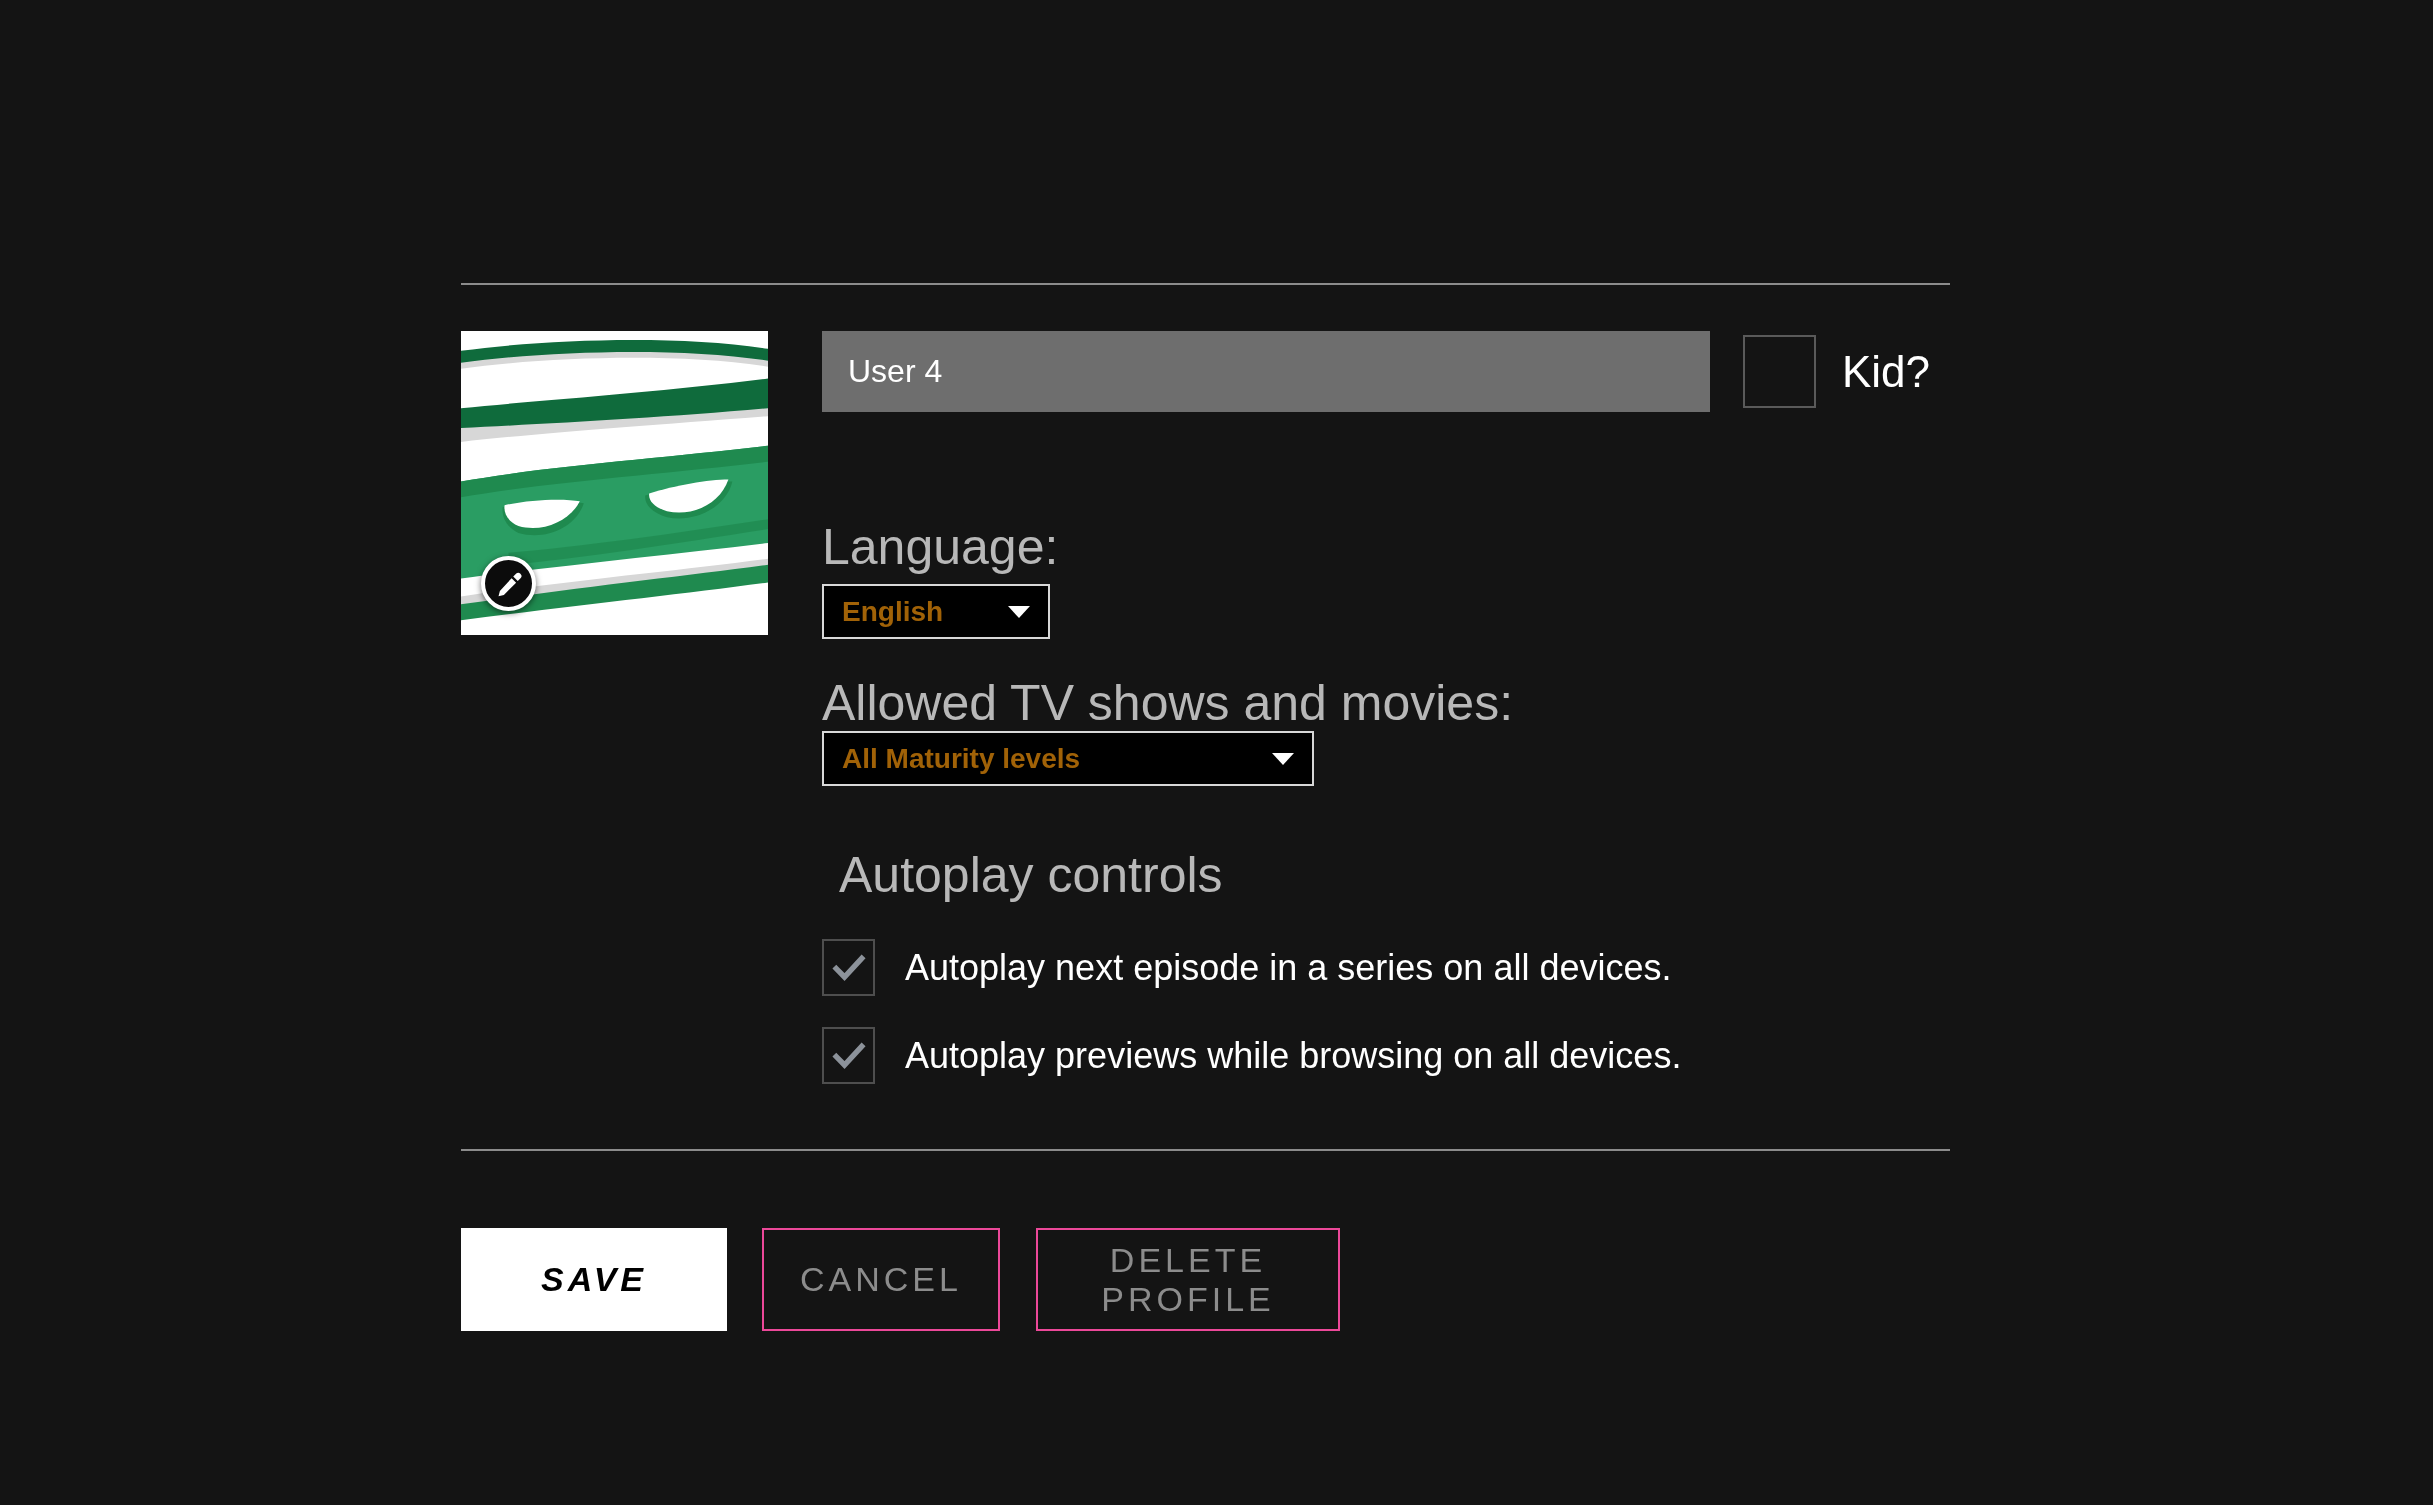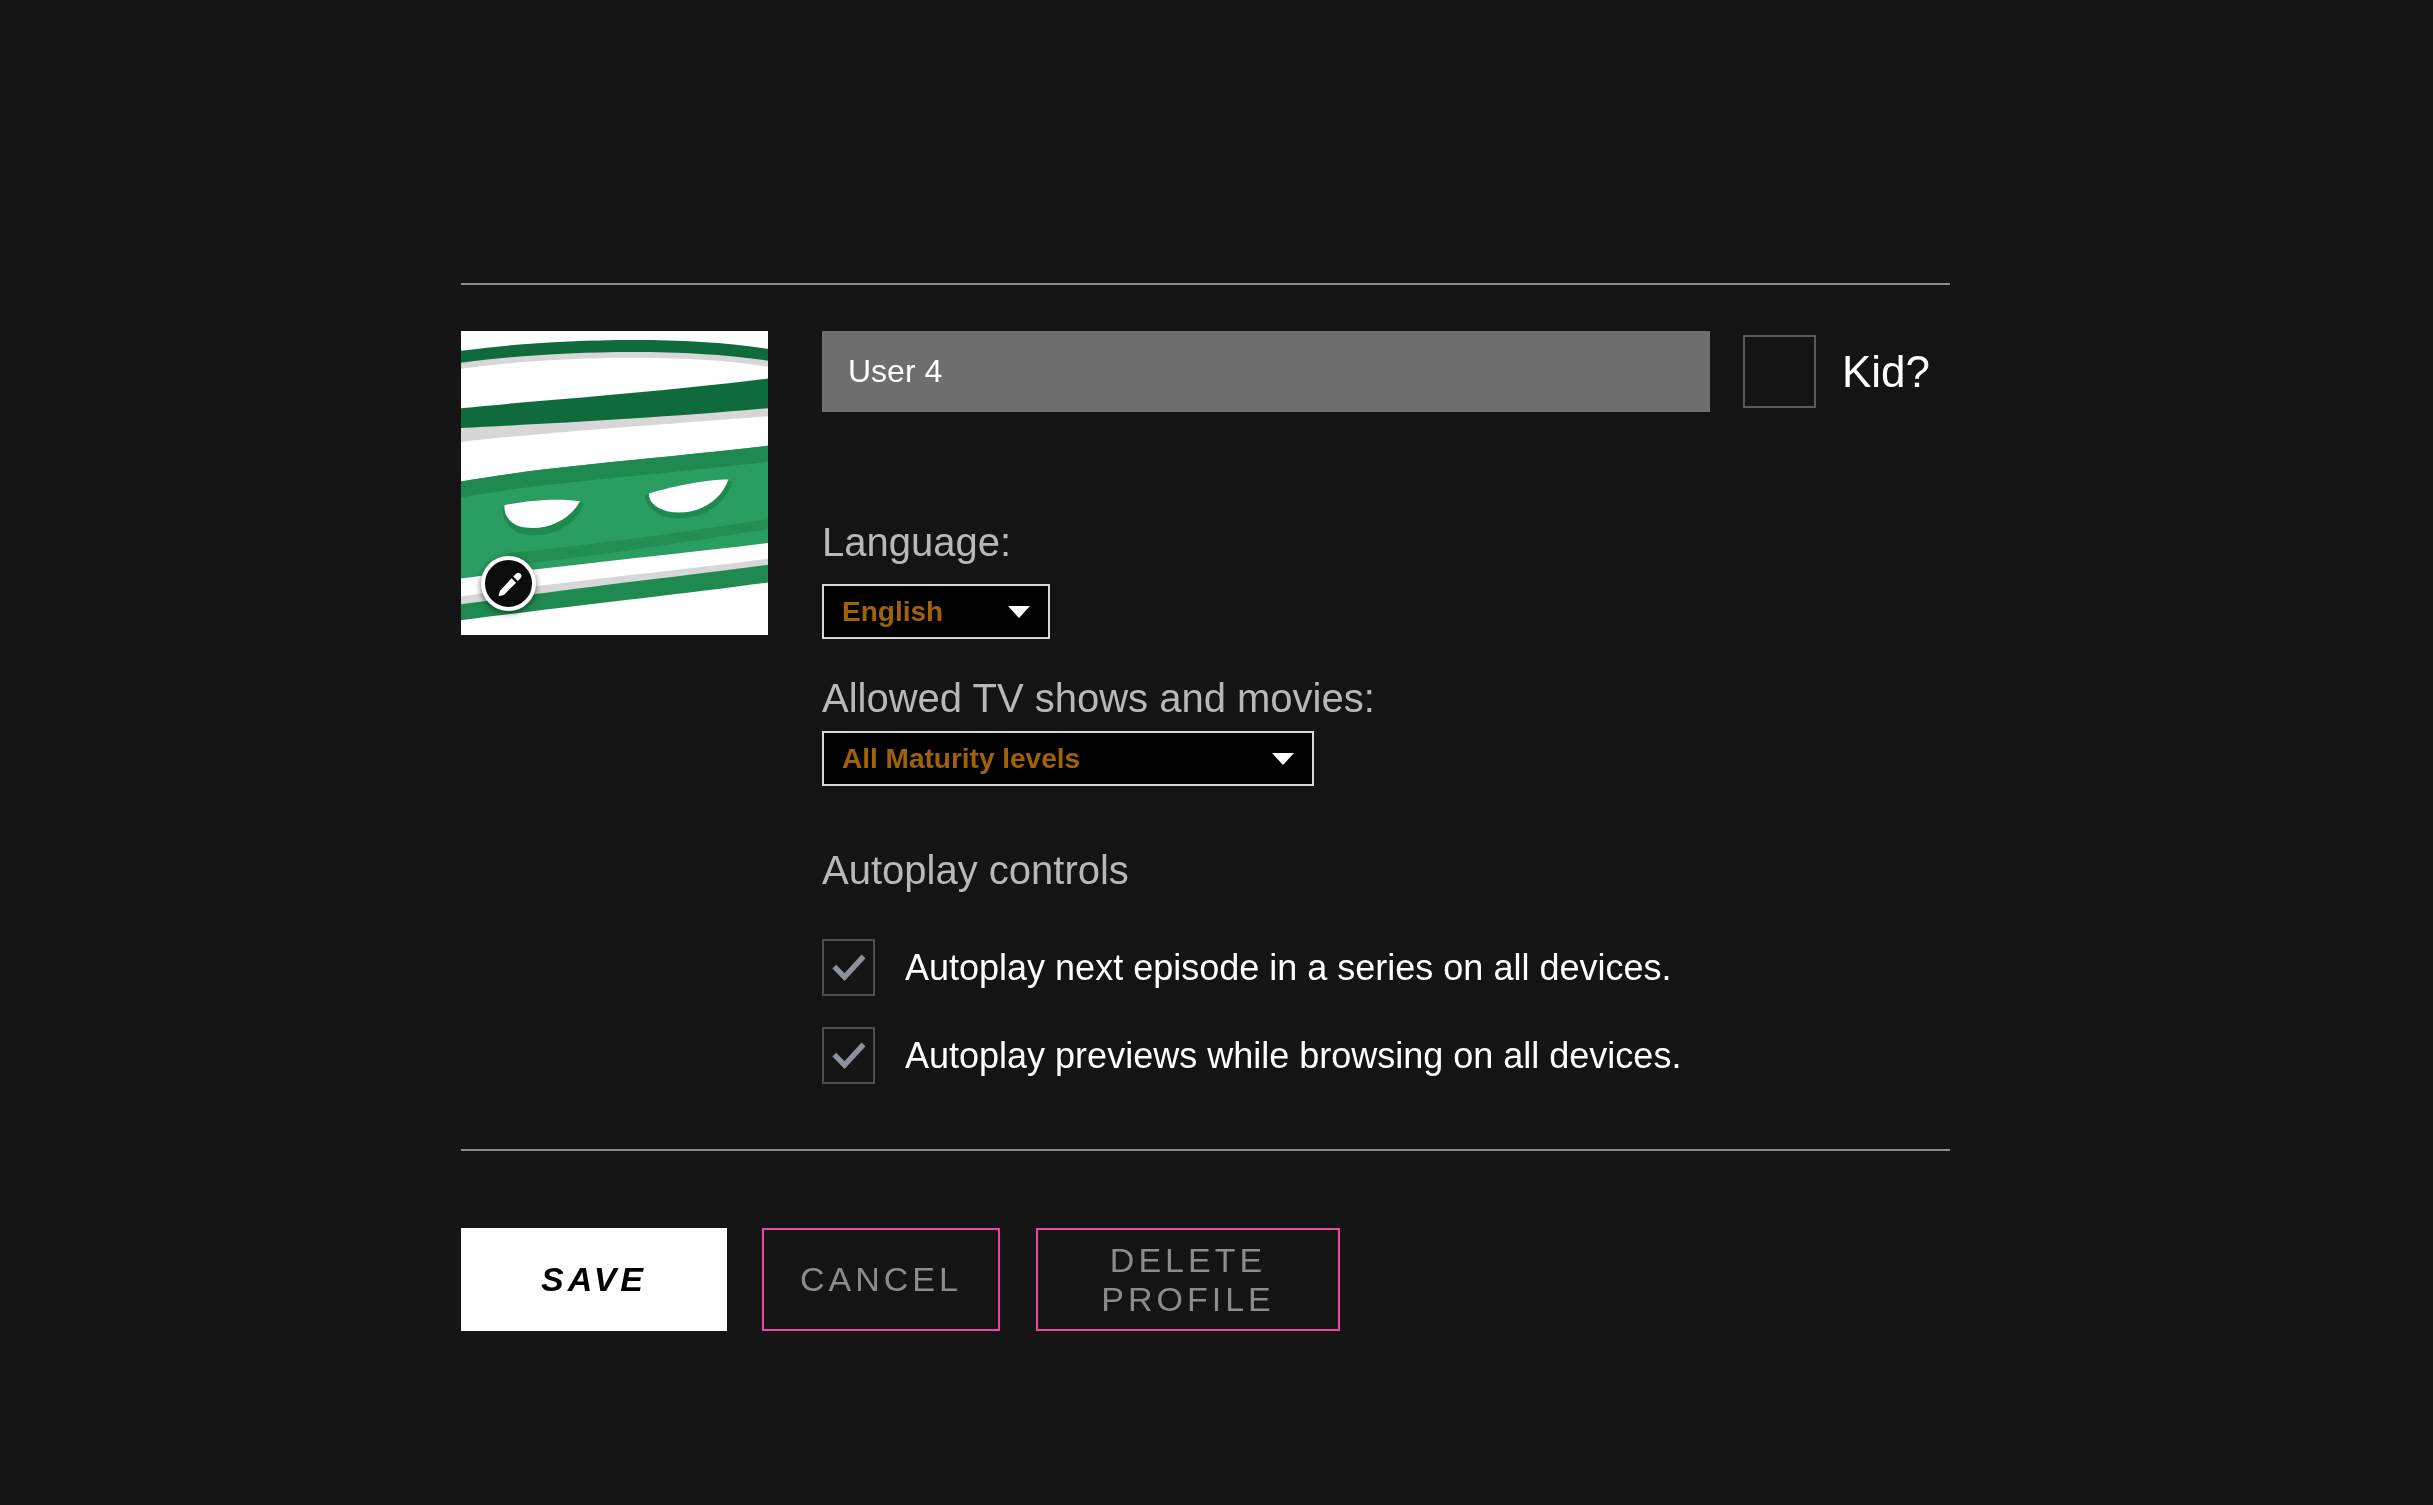--- a/index.html
+++ b/index.html
@@ -127,29 +127,29 @@
   .kid-label {
     font-size: 44px;
     font-weight: 400;
     color: #ffffff;
     line-height: 1;
   }
 
   
   .section-label {
     color: #b8b8b8;
-    font-size: 40px;
+    font-size: 50px;
     font-weight: 400;
     line-height: 1;
     white-space: nowrap;
   }
 
   .lbl-language   { position: absolute; left: 0; top: 191px; }
   .lbl-maturity   { position: absolute; left: 0; top: 347px; }
-  .lbl-autoplay   { position: absolute; left: 0; top: 519px; }
+  .lbl-autoplay   { position: absolute; left: 17px; top: 519px; }
 
   
   .select-box {
     position: absolute;
     background: #000000;
     border: 2px solid #d8d8d8;
     height: 55px;
     display: flex;
     align-items: center;
     padding: 0 18px;

